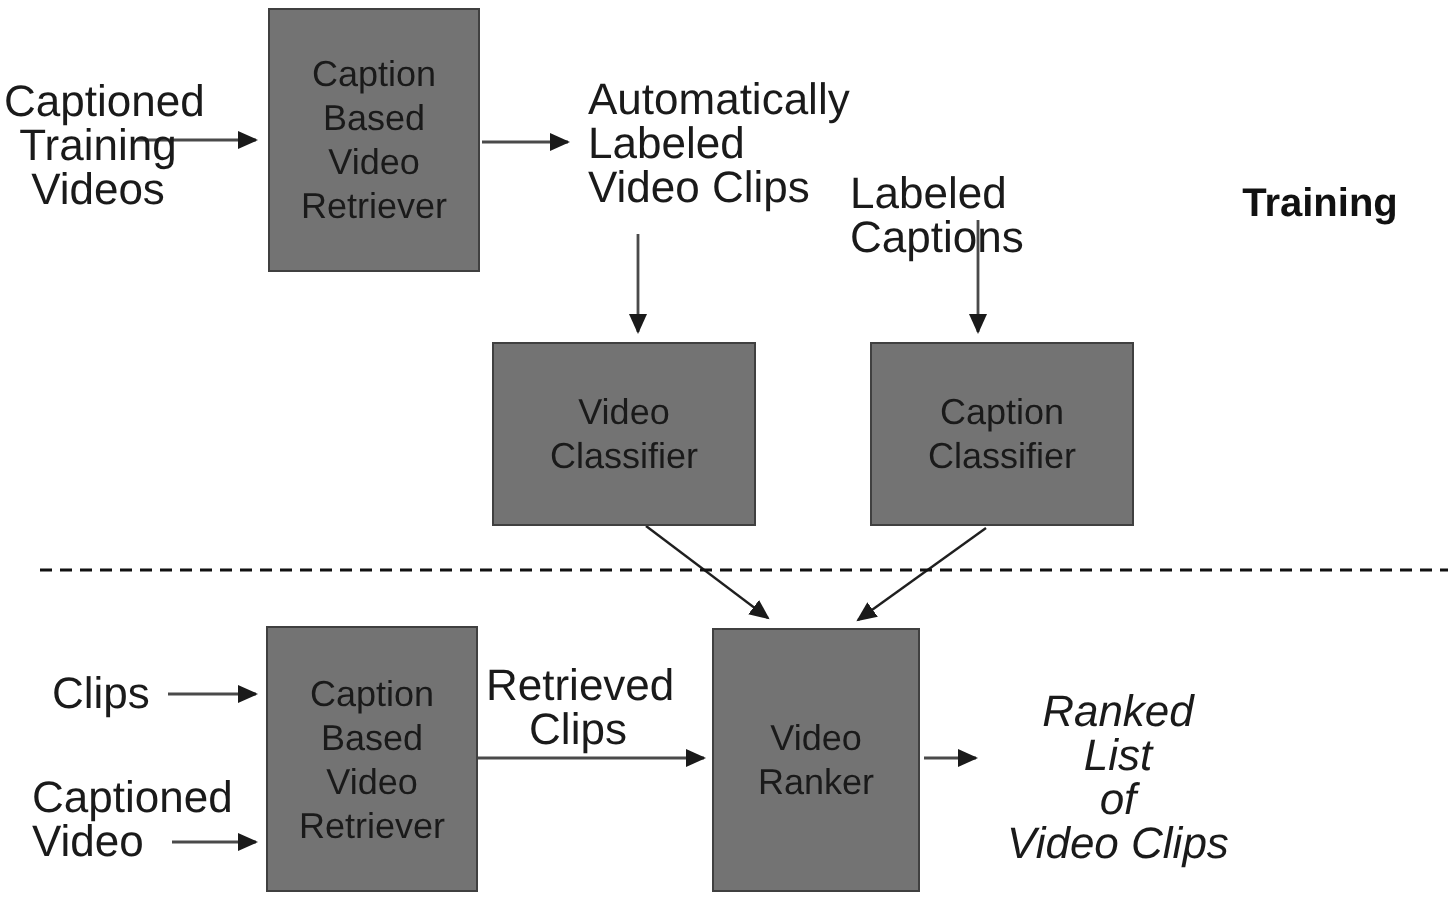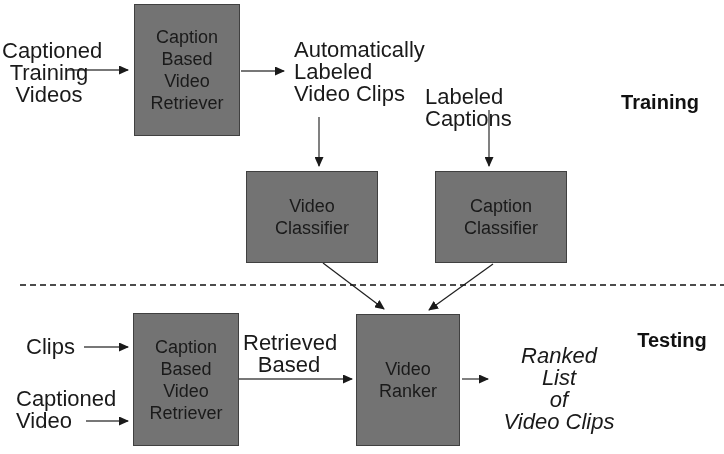--- a/index.html
+++ b/index.html
@@ -119,21 +119,20 @@
   <div class="lbl lbl-labeled-captions">Labeled Captions</div>
 
   <div class="lbl bold lbl-training">Training</div>
 
   <div class="lbl lbl-query">Clips</div>
 
   <div class="lbl lbl-captioned-video">Captioned
 Video</div>
 
   <div class="lbl lbl-retrieved-clips">Retrieved
-Based</div>
+Clips</div>
 
   <div class="lbl lbl-ranked-list">Ranked List
 of
 Video Clips</div>
 
-  <div class="lbl bold lbl-testing">Testing</div>
 
 </div>
 
 </body></html>

